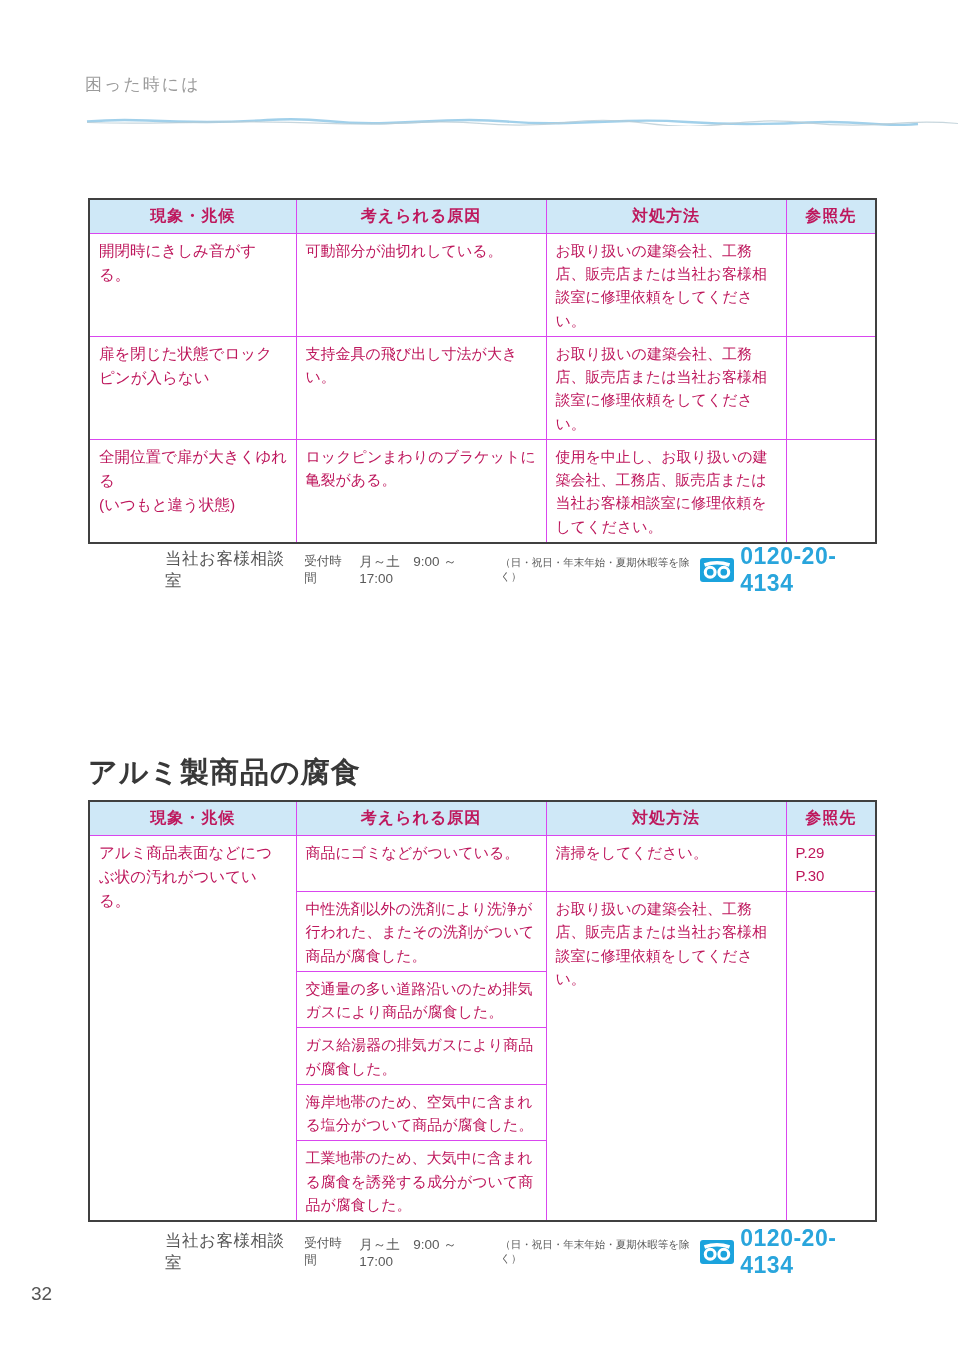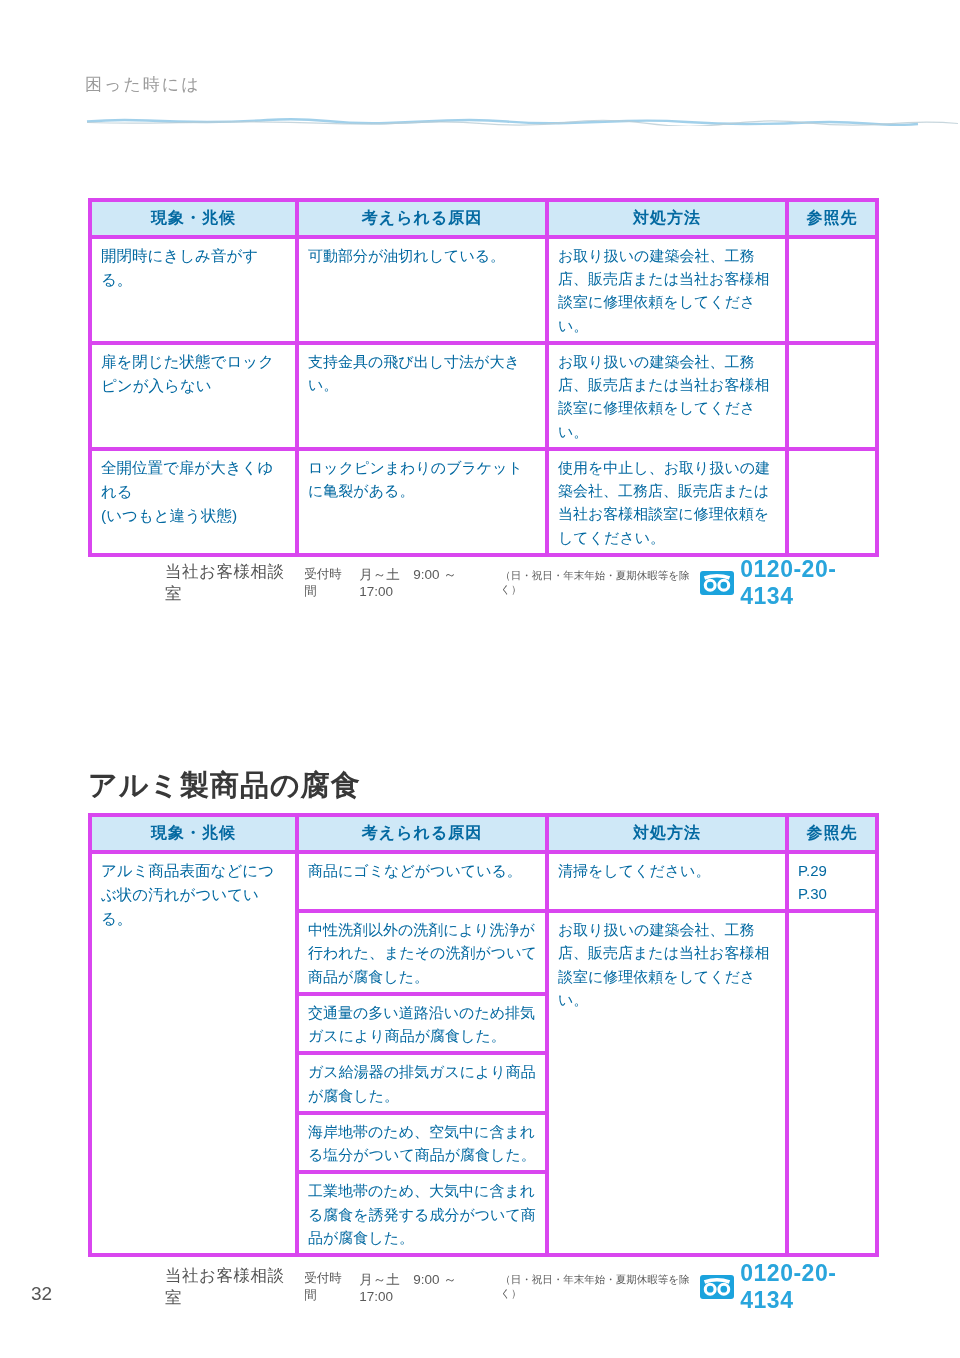--- a/index.html
+++ b/index.html
@@ -24,26 +24,26 @@
   
   table.trouble {
     border-collapse: collapse; table-layout: fixed;
     width: 787px; border: 2px solid #404040;
   }
   table.trouble col.c1 { width: 207px; }
   table.trouble col.c2 { width: 250px; }
   table.trouble col.c3 { width: 240px; }
   table.trouble col.c4 { width: 90px; }
   table.trouble th, table.trouble td {
-    border: 4px solid #d946ef;
+    border: 1px solid #d946ef;
     vertical-align: top; text-align: left;
     padding: 5px 8px 4px 9px;
     font-size: 15px; line-height: 1.55;
     white-space: pre-line;
-    color: #0369a1;
+    color: #be185d;
   }
   table.trouble th {
     background: #cfe8f7; text-align: center;
     font-size: 16px; font-weight: 600;
     padding: 4px 4px; height: 30px;
     vertical-align: middle; letter-spacing: 1px;
   }
   table.trouble td.phen { font-size: 15.5px; }
   .t1 { margin-top: 76px; }
   .t2 { margin-top: 10px; }

